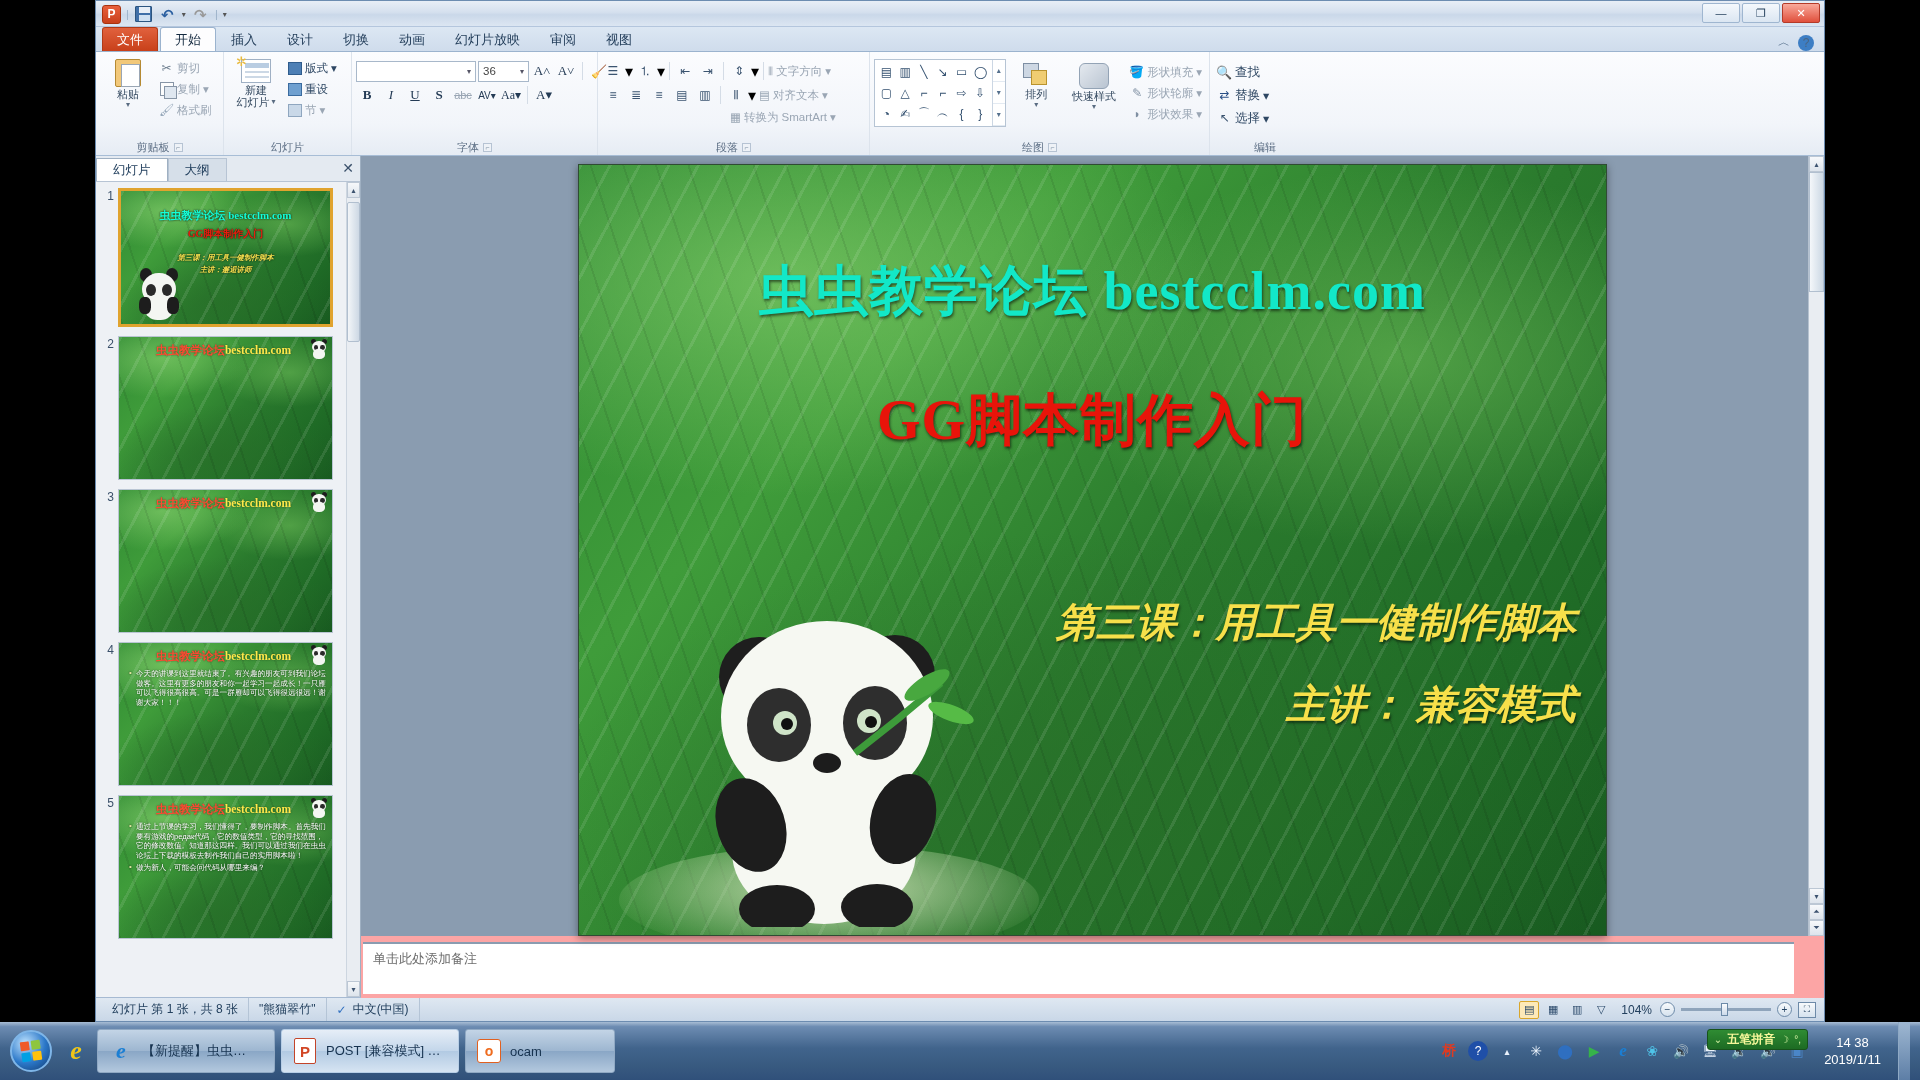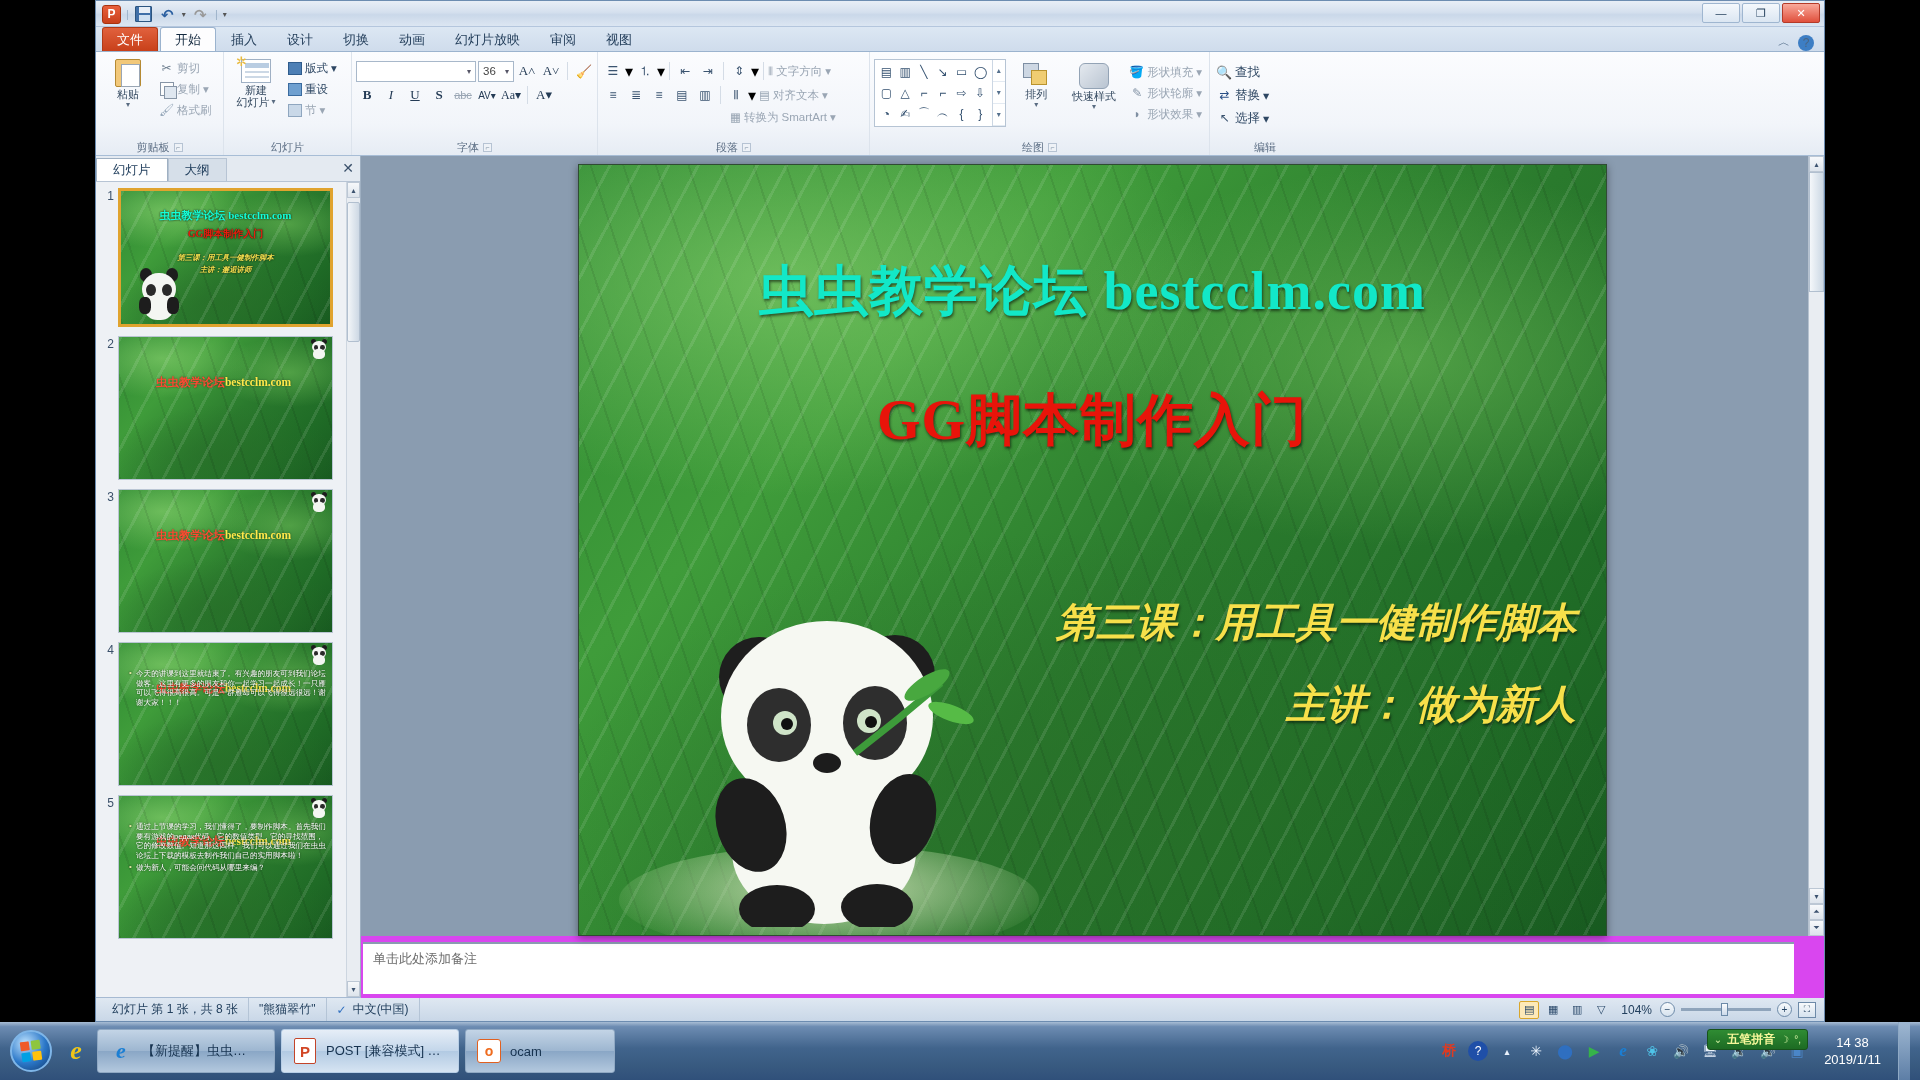--- a/index.html
+++ b/index.html
@@ -110,21 +110,21 @@
   .ic-star{position:absolute;left:-6px;top:-6px;color:#e8b93c;font-size:13px;}
   .ic-layout{width:14px;height:13px;background:#4d7fb5;border:1px solid #2f5c8d;}
   .ic-reset{width:14px;height:13px;background:#6fa0d0;border:1px solid #3a6b9f;}
   .ic-section{width:14px;height:13px;background:#c9d8e8;border:1px solid #8fa6bf;}
 
   
   .fontrow1,.fontrow2{display:flex;align-items:center;gap:2px;height:24px;}
   .fontbox { height:21px; border:1px solid #a8b8ca; background:#fff; display:flex; align-items:center; padding:0 4px; font-size:11.5px; color:#444; }
   .fontbox .cv{font-size:8px;color:#556;margin-left:auto;padding-left:6px;}
   .fb-name{width:120px;}
-  .fb-size{width:36px;}
+  .fb-size{width:51px;}
   .fbtn { width:22px; height:21px; display:flex; align-items:center; justify-content:center; font-size:13px; color:#2b4considered; }
   .fbtn { color:#243b55; }
   .fbtn.grey{color:#9aa6b4;}
   .fbtn.serif{font-family:"Liberation Serif",serif;}
   .vsep{width:1px;height:18px;background:#d4dce6;margin:0 3px;}
 
   
   .prow{display:flex;align-items:center;gap:1px;height:24px;}
   .pbtn{width:22px;height:21px;display:flex;align-items:center;justify-content:center;font-size:12px;color:#3b5470;}
   .txtdir{display:flex;align-items:center;gap:3px;font-size:11.5px;color:#9aa6b4;height:19px;}
@@ -177,21 +177,21 @@
       radial-gradient(ellipse 50% 35% at 80% 25%, rgba(120,200,95,.5), transparent 70%),
       radial-gradient(ellipse 70% 50% at 50% 85%, rgba(40,110,40,.65), transparent 75%),
       linear-gradient(135deg,#2f8a33 0%,#3f9c3a 28%,#2a7a2d 55%,#1f6b26 80%,#185a20 100%);
   }
   .bamboo:after{
     content:"";position:absolute;inset:0;
     background:
       repeating-linear-gradient(118deg, rgba(255,255,255,.10) 0 3px, transparent 3px 26px),
       repeating-linear-gradient(72deg, rgba(0,0,0,.08) 0 2px, transparent 2px 31px);
   }
-  .t-title { position:absolute; left:0; right:4px; top:6px; text-align:center; font-size:11.5px; font-weight:bold; color:#ffe94a; font-family:"Liberation Serif",serif; z-index:3; text-shadow:0 0 2px rgba(0,0,0,.5); white-space:nowrap;margin-top:32px;}
+  .t-title { position:absolute; left:0; right:4px; top:6px; text-align:center; font-size:11.5px; font-weight:bold; color:#ffe94a; font-family:"Liberation Serif",serif; z-index:3; text-shadow:0 0 2px rgba(0,0,0,.5); white-space:nowrap;}
   .t-title .cn{color:#ff4a32;}
   .t-body { position:absolute; left:10px; right:6px; top:26px; z-index:3; }
   .t-body li { font-size:7.6px; line-height:9.6px; color:#ffffff; margin-bottom:3px; list-style:none; position:relative; padding-left:7px; text-shadow:0 0 2px rgba(0,0,0,.75); }
   .t-body li:before{content:"•";position:absolute;left:0;top:-1px;color:#dfe9a0;font-size:8px;}
   .t-panda { position:absolute; right:2px; top:1px; width:22px; height:22px; z-index:4; }
 
   
   .t1-l1{position:absolute;left:0;right:0;top:17px;text-align:center;font-size:11px;font-weight:bold;color:#15ffd8;font-family:"Liberation Serif",serif;z-index:3;text-shadow:0 0 2px #000;}
   .t1-l2{position:absolute;left:0;right:0;top:36px;text-align:center;font-size:10px;font-weight:bold;color:#e81d0e;font-family:"Liberation Serif",serif;z-index:3;text-shadow:0 0 2px #000;}
   .t1-l3{position:absolute;left:0;right:0;top:62px;text-align:center;font-size:7.4px;font-weight:bold;color:#f3df4e;font-style:italic;z-index:3;text-shadow:0 0 2px #000;}
@@ -244,21 +244,21 @@
   .ed-scroll{position:absolute;right:0;top:0;bottom:0;width:16px;background:#eef1f5;border-left:1px solid #b5c1cf;display:flex;flex-direction:column;}
   .ed-scroll .b{height:16px;background:linear-gradient(to bottom,#f7f9fb,#dde4ec);border:1px solid #bcc7d4;font-size:8px;color:#3d5370;display:flex;align-items:center;justify-content:center;}
   .ed-scroll .tr{flex:1;background:#e9edf2;}
   .ed-scroll .th{height:120px;background:linear-gradient(to right,#f4f7fa,#ccd8e4);border:1px solid #b1bfcf;}
 
   
   .notes {
     height:52px; background:#fff; border-top:2px solid #8a9cb0;
     margin:6px 30px 0 2px; padding:6px 10px; font-size:13px; color:#6d6d6d;
   }
-  .notes-wrap{background:#d946ef;padding:0 0 4px 0;}
+  .notes-wrap{background:#fca5a5;padding:0 0 4px 0;}
 
   
   .statusbar {
     height:24px; background:linear-gradient(to bottom,#dfe8f2,#c9d7e7);
     border-top:1px solid #a6bad2; display:flex; align-items:center;
     font-size:12px; color:#23405e; flex:none; padding-left:6px;
   }
   .sb-cell{padding:0 10px;height:100%;display:flex;align-items:center;border-right:1px solid #b4c4d6;}
   .sb-right{margin-left:auto;display:flex;align-items:center;height:100%;}
   .viewbtn{width:20px;height:18px;margin:0 2px;display:flex;align-items:center;justify-content:center;font-size:11px;color:#2c4a6b;}
@@ -740,21 +740,21 @@
         </div>
       </div>
 
       <div class="editor-area">
         <div class="slide-canvas-wrap">
           <div class="slide-canvas">
             <div class="bamboo"></div>
             <div class="s-line1">虫虫教学论坛 bestcclm.com</div>
             <div class="s-line2">GG脚本制作入门</div>
             <div class="s-sub1">第三课：用工具一健制作脚本</div>
-            <div class="s-sub2">主讲： 做为新人</div>
+            <div class="s-sub2">主讲： 兼容模式</div>
             <div class="ground"></div>
             <div class="big-panda">
               <svg viewBox="0 0 340 370" width="340" height="370" aria-hidden="true">
                 <ellipse cx="100" cy="120" rx="40" ry="40" fill="#1e1e1e"></ellipse>
                 <ellipse cx="236" cy="118" rx="40" ry="40" fill="#1e1e1e"></ellipse>
                 <ellipse cx="168" cy="160" rx="106" ry="96" fill="#f6f8f2"></ellipse>
                 <ellipse cx="120" cy="168" rx="32" ry="37" fill="#2e2e2e"></ellipse>
                 <ellipse cx="216" cy="166" rx="32" ry="37" fill="#2e2e2e"></ellipse>
                 <circle cx="126" cy="166" r="12" fill="#cfe4c8"></circle>
                 <circle cx="210" cy="164" r="12" fill="#cfe4c8"></circle>

